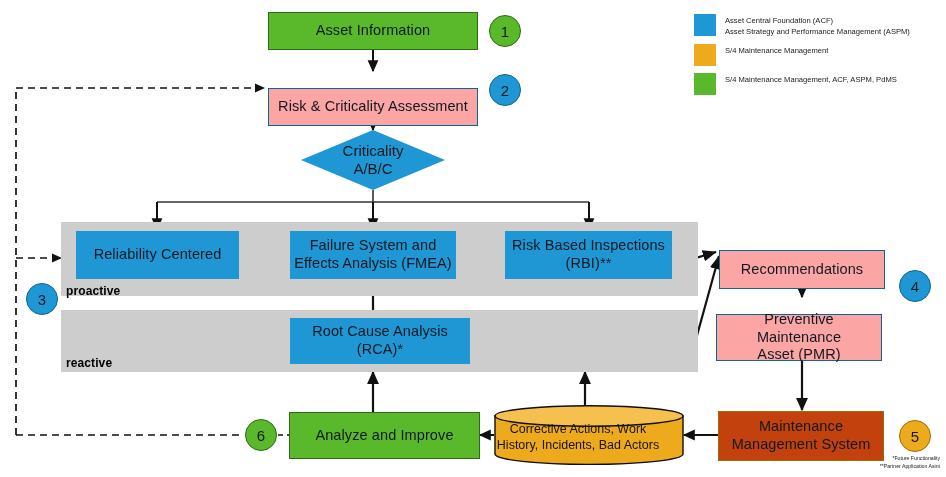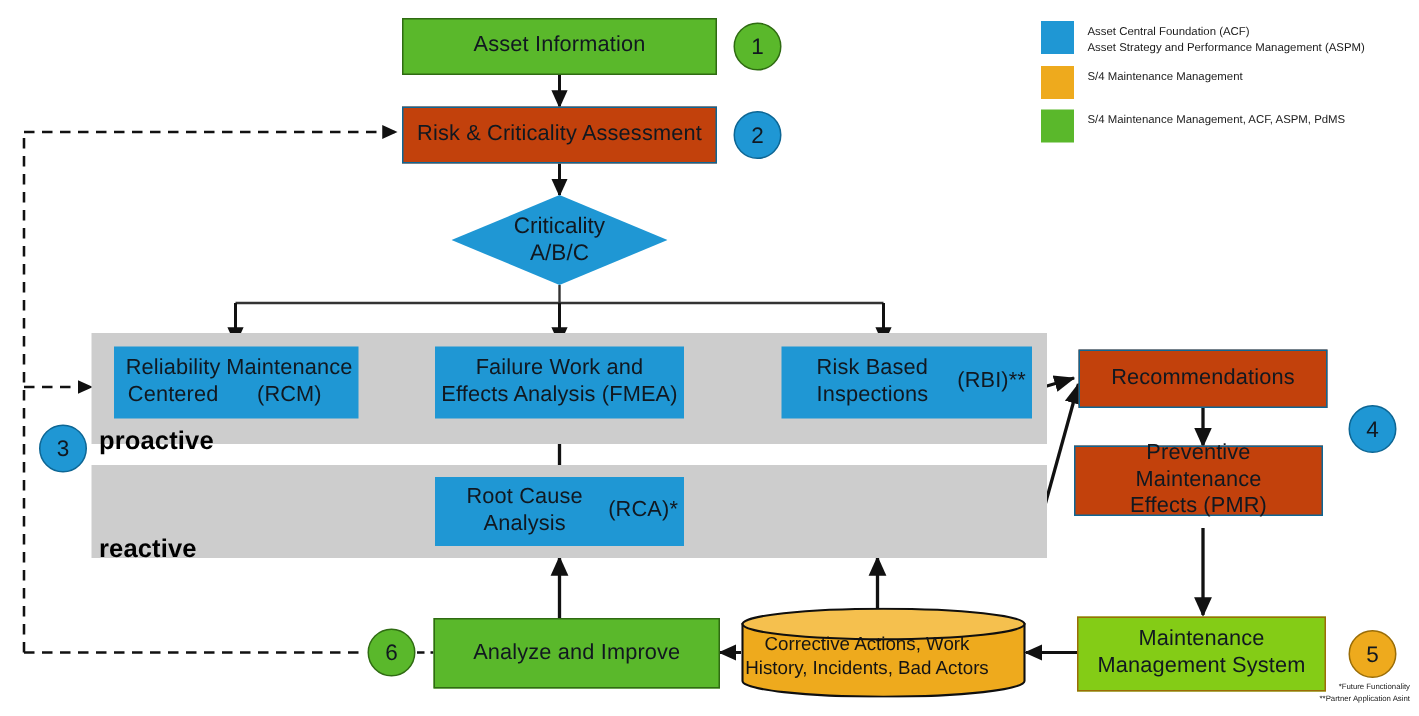--- a/index.html
+++ b/index.html
@@ -27,33 +27,33 @@
     justify-content: center;
     text-align: center;
     color: #111820;
     font-size: 14.5px;
     line-height: 1.22;
     letter-spacing: .1px;
     border: 1px solid #0f0f0f;
     padding: 4px 4px;
   }
   .node.green { background: #5ab82b; border-color: #2f6b12; }
-  .node.blue  { background: #c2410c; border-color: #0d6694; }
+  .node.blue  { background: #fca5a5; border-color: #0d6694; margin-top: 17px; }
   .node.blue-noborder { background: #1f97d4; border: none; }
-  .node.orange{ background: #84cc16; border-color: #9a6d07; text-align: center; }
+  .node.orange{ background: #c2410c; border-color: #9a6d07; text-align: center; }
 
   
   .band {
     position: absolute;
     background: #cdcdcd;
     box-sizing: border-box;
   }
   .band-label {
     position: absolute;
-    font-size: 17px;
+    font-size: 12px;
     font-weight: bold;
     color: #000;
     letter-spacing: .1px;
     text-align: center;
   }
 
   
   .diamond-wrap { position: absolute; }
   .diamond-shape {
     position: absolute;
@@ -213,45 +213,44 @@
       <polygon points="72,0 144,30 72,60 0,30" fill="#1f97d4"></polygon>
     </svg>
     <div class="diamond-text">
       <span>Criticality</span>
       <span>A/B/C</span>
     </div>
   </div>
 
   <div class="node blue-noborder" style="left:76px; top:231px; width:163px; height:48px; flex-direction:row;">
     <span>Reliability  Centered</span>
-    <span>Maintenance (RCM)</span>
   </div>
 
   <div class="node blue-noborder" style="left:290px; top:231px; width:166px; height:48px; flex-direction:column;">
-    <span>Failure Work and</span>
+    <span>Failure System and</span>
     <span>Effects Analysis (FMEA)</span>
   </div>
 
-  <div class="node blue-noborder" style="left:521px; top:231px; width:167px; height:48px; flex-direction:row;">
+  <div class="node blue-noborder" style="left:505px; top:231px; width:167px; height:48px; flex-direction:column;">
     <span>Risk Based Inspections</span>
     <span>(RBI)**</span>
   </div>
 
-  <div class="node blue-noborder" style="left:290px; top:318px; width:166px; height:46px; flex-direction:row;">
+  <div class="node blue-noborder" style="left:290px; top:318px; width:180px; height:46px; flex-direction:column;">
     <span>Root Cause Analysis</span>
     <span>(RCA)*</span>
   </div>
 
   <div class="node blue" style="left:719px; top:233px; width:166px; height:39px;">
     <span>Recommendations</span>
   </div>
 
   <div class="node blue" style="left:716px; top:297px; width:166px; height:47px; flex-direction:column;">
     <span>Preventive Maintenance</span>
-    <span>Effects (PMR)</span>
+    <span>Asset (PMR)</span>
   </div>
 
   <div class="node orange" style="left:718px; top:411px; width:166px; height:50px; flex-direction:column;">
     <span>Maintenance</span>
     <span>Management  System</span>
   </div>
 
   <div class="node green" style="left:289px; top:412px; width:191px; height:47px;">
     <span>Analyze  and  Improve</span>
   </div>

